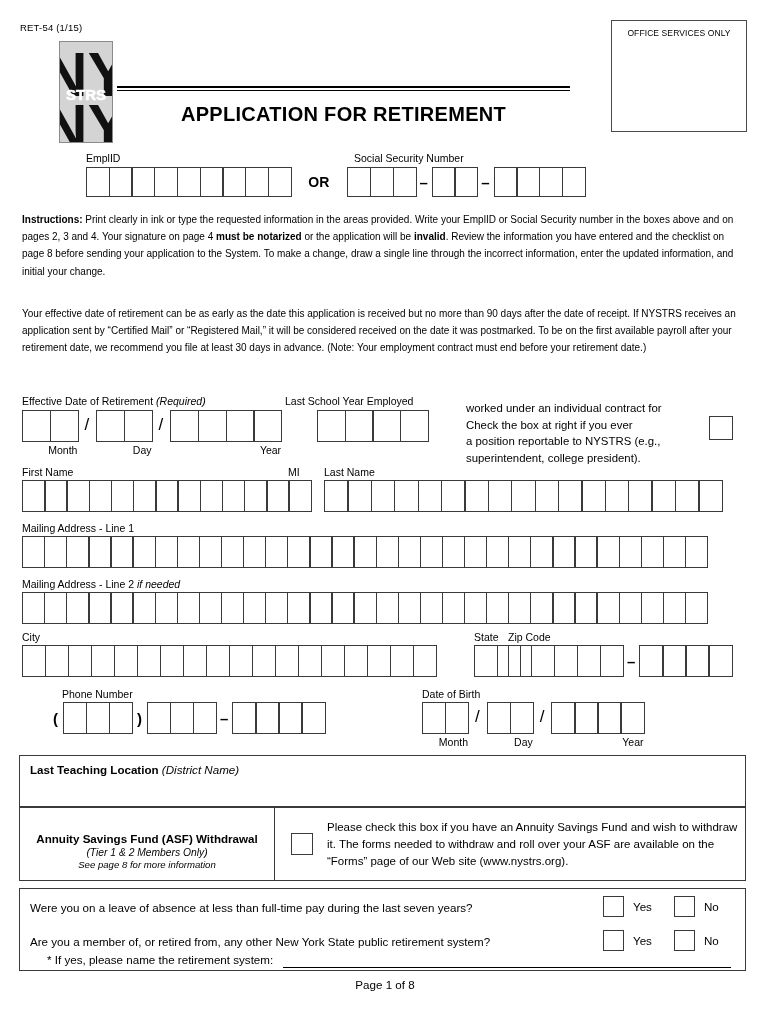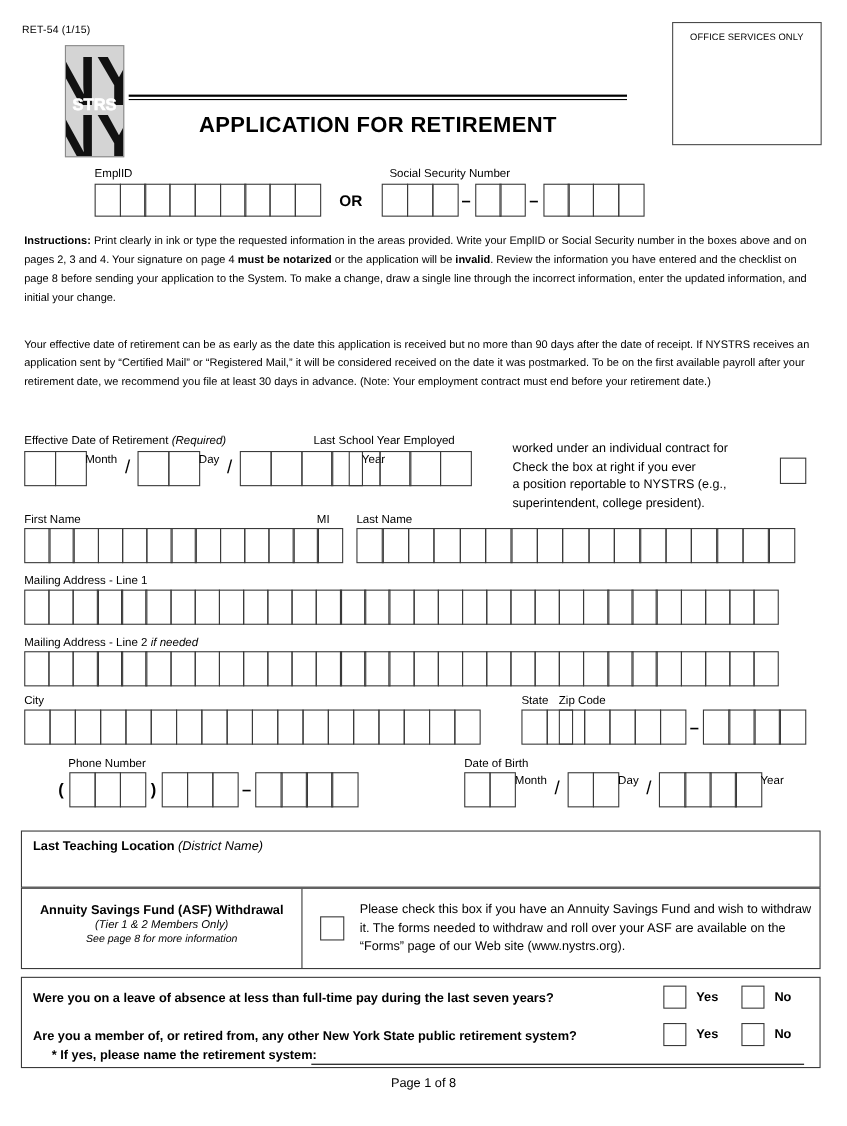--- a/index.html
+++ b/index.html
@@ -41,21 +41,21 @@
   .or{font-size:14px;font-weight:bold;padding:0 18px;display:flex;align-items:center;}
 
   
   .para{position:absolute;font-size:10px;line-height:17.2px;width:714px;left:22px;}
   .para b{font-weight:bold;}
 
   
   .sect{position:absolute;}
   .slashrow{display:flex;align-items:flex-start;}
   .slash{font-size:17px;padding:0 7px;line-height:30px;}
-  .unit{display:flex;align-items:flex-start;}
+  .unit{display:flex;flex-direction:column;align-items:flex-end;}
   .unit .cap{font-size:10.5px;margin-top:2px;}
 
   .checkpara{position:absolute;font-size:11.4px;line-height:16.6px;}
   .bigcheck{position:absolute;width:24px;height:24px;border:1.4px solid #3a3a3a;box-sizing:border-box;}
 
   
   .panel{position:absolute;border:1.4px solid #3a3a3a;box-sizing:border-box;}
   .panel .ph{font-size:11.6px;font-weight:bold;}
   .panel .ph i{font-weight:normal;font-style:italic;}
 
@@ -413,32 +413,32 @@
 
   <div class="panel" style="left:19px;top:755px;width:727px;height:52px;">
     <div class="ph" style="margin:7px 0 0 10px;">
       <span>Last Teaching Location</span>
       <i>(District Name)</i>
     </div>
   </div>
 
   <div class="panel" style="left:19px;top:807px;width:727px;height:74px;">
     <div style="position:absolute;left:0;top:0;width:255px;height:100%;border-right:1.4px solid #3a3a3a;box-sizing:border-box;text-align:center;">
-      <div class="ph" style="margin-top:13px;">Annuity Savings Fund (ASF) Withdrawal</div>
+      <div class="ph" style="margin-top:24px;">Annuity Savings Fund (ASF) Withdrawal</div>
       <div style="font-size:10.3px;font-style:italic;margin-top:2px;">(Tier 1 &amp; 2 Members Only)</div>
       <div style="font-size:9.6px;font-style:italic;margin-top:1px;">See page 8 for more information</div>
     </div>
     <div style="position:absolute;left:255px;top:0;right:0;height:100%;display:flex;align-items:center;">
       <div style="width:22px;height:22px;border:1.4px solid #3a3a3a;box-sizing:border-box;margin:0 14px 0 16px;flex:0 0 auto;"></div>
       <div style="font-size:11.5px;line-height:17px;width:412px;">Please check this box if you have an Annuity Savings Fund and wish to withdraw it. The forms needed to withdraw and roll over your ASF are available on the “Forms” page of our Web site (www.nystrs.org).</div>
     </div>
   </div>
 
   <div class="panel" style="left:19px;top:888px;width:727px;height:83px;">
-    <div style="position:relative;height:100%;font-weight:bold;">
+    <div style="position:relative;height:100%;">
       <div class="qrow" style="position:absolute;left:10px;top:12px;">Were you on a leave of absence at less than full-time pay during the last seven years?</div>
       <div class="smallchk" style="position:absolute;left:583px;top:7px;"></div>
       <div class="qrow" style="position:absolute;left:613px;top:11px;">Yes</div>
       <div class="smallchk" style="position:absolute;left:654px;top:7px;"></div>
       <div class="qrow" style="position:absolute;left:684px;top:11px;">No</div>
 
       <div class="qrow" style="position:absolute;left:10px;top:46px;">Are you a member of, or retired from, any other New York State public retirement system?</div>
       <div class="smallchk" style="position:absolute;left:583px;top:41px;"></div>
       <div class="qrow" style="position:absolute;left:613px;top:45px;">Yes</div>
       <div class="smallchk" style="position:absolute;left:654px;top:41px;"></div>

